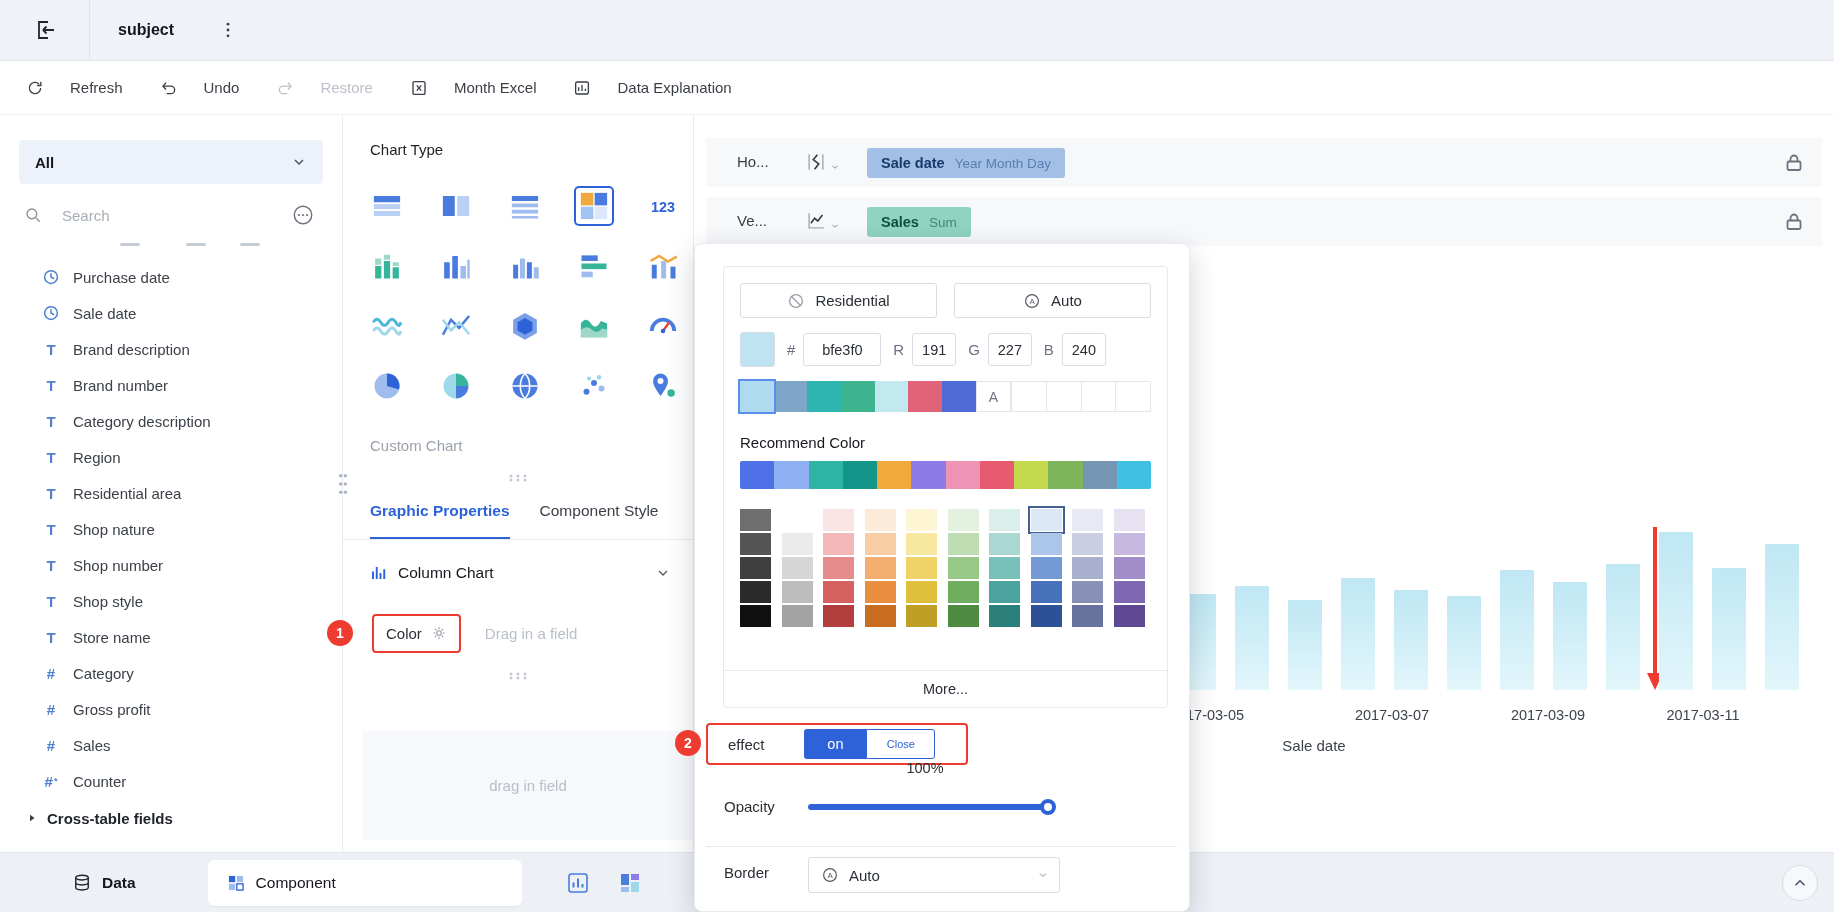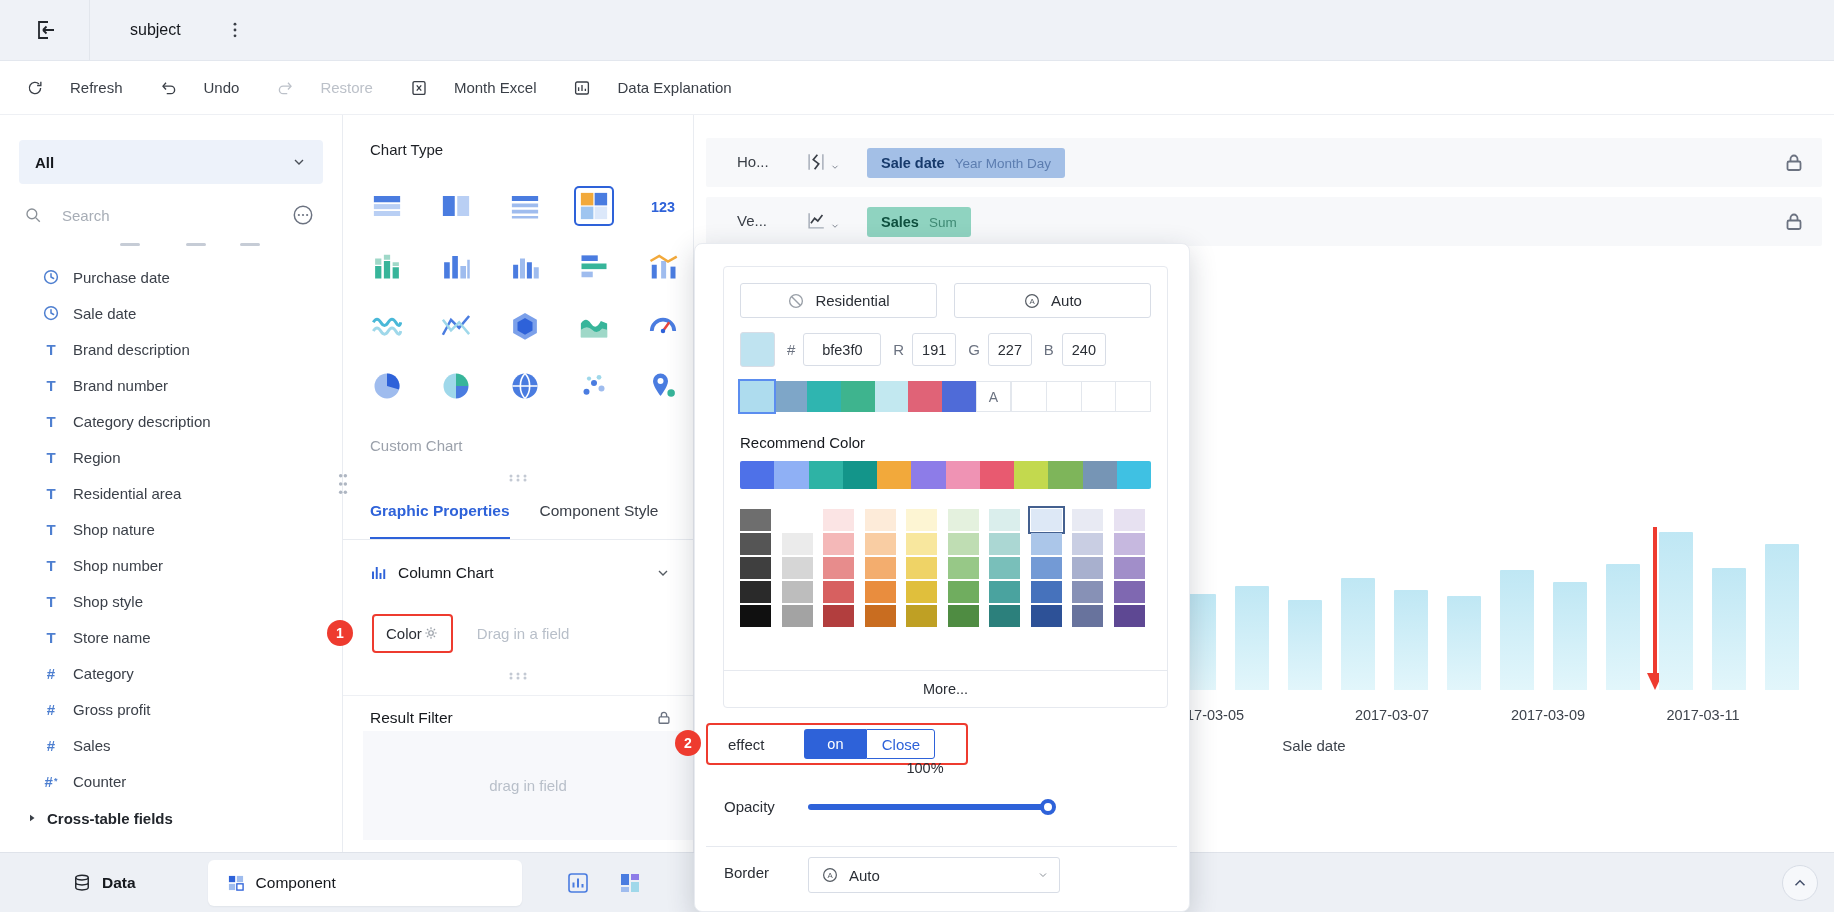--- a/index.html
+++ b/index.html
@@ -13,21 +13,21 @@
   .i18{width:18px;height:18px;display:inline-flex}
   .i20{width:20px;height:20px;display:inline-flex}
   .i22{width:22px;height:22px;display:inline-flex}
   .i24{width:24px;height:24px;display:inline-flex}
 
   
   .topbar { position:absolute; left:0; top:0; width:100%; height:61px; background:#eff2f7;
     border-bottom:1px solid #e3e7ee; display:flex; align-items:center; z-index:5;}
   .back-btn { width:90px; height:100%; display:flex; align-items:center; justify-content:center;
     border-right:1px solid #e2e6ec; cursor:pointer; }
-  .doc-title { margin-left:40px; font-size:16px; font-weight:normal; color:#15181d; }
+  .doc-title { margin-left:28px; font-size:16px; font-weight:bold; color:#15181d; }
   .kebab { margin-left:40px; width:28px; height:28px; display:flex; align-items:center; justify-content:center; cursor:pointer;}
   .toolbar { position:absolute; left:0; top:61px; width:100%; height:54px; background:#fff;
     border-bottom:1px solid #eef0f4; display:flex; align-items:center; padding-left:26px; gap:37px; z-index:5;}
   .tool { display:flex; align-items:center; gap:26px; font-size:15px; color:#3a3f47; cursor:pointer; }
   .tool.disabled { color:#bcc1c9; cursor:default; }
 
   
   .sidebar { position:absolute; left:0; top:115px; width:343px; bottom:60px; background:#fff;
     border-right:1px solid #e9ecf1; overflow:hidden; }
   .all-select { margin:25px 19px 0 19px; height:44px; background:#edf2fa; border-radius:4px;
@@ -67,21 +67,21 @@
   .hdots.d1 { top:358px; } .hdots.d2 { top:556px; }
   .tabs { position:absolute; left:0; top:379px; width:100%; height:46px; display:flex; gap:30px;
     padding-left:27px; border-bottom:1px solid #e8ebf0; }
   .tab { font-size:15.5px; color:#3b4049; padding-top:8px; cursor:pointer; }
   .tab.active { color:#2e62d9; border-bottom:2px solid #2e62d9; font-weight:bold; }
   .kind-row { position:absolute; left:0; top:435px; width:100%; height:46px; display:flex; align-items:center;
     gap:10px; padding:0 22px 0 27px; font-size:15.5px; color:#15181d; cursor:pointer; }
   .kind-row .chev { margin-left:auto; color:#555b63; }
   .color-row { position:absolute; left:0; top:490px; width:100%; height:56px; display:flex; align-items:center;
     padding-left:29px; }
-  .color-box { display:flex; align-items:center; gap:1px; padding:9px 12px; border:2px solid #ee3b2f;
+  .color-box { display:flex; align-items:center; gap:9px; padding:9px 12px; border:2px solid #ee3b2f;
     border-radius:4px; font-size:15px; color:#2a2e35; cursor:pointer; }
   .gear { color:#9aa0a8; }
   .drop-hint { margin-left:24px; font-size:15px; color:#b8bfc9; }
   .result-row { position:absolute; left:0; top:580px; width:100%; height:44px; display:flex; align-items:center;
     padding:0 20px 0 27px; font-size:15.5px; color:#15181d; border-top:1px solid #eef0f4;}
   .result-row .lk { margin-left:auto; color:#6b7280; cursor:pointer;}
   .drop-area { position:absolute; left:20px; right:0; top:616px; height:109px; background:#f7f8fb;
     display:flex; align-items:center; justify-content:center; font-size:15px; color:#b8bfc9; }
 
   
@@ -150,21 +150,21 @@
   .gcell.sel { outline:2px solid #44608f; outline-offset:1px; }
   .more-row { position:absolute; left:0; bottom:0; width:100%; height:37px; border-top:1px solid #e6e9ef;
     display:flex; align-items:center; justify-content:center; font-size:14.5px; color:#2a2e35; cursor:pointer; }
   .effect-row { position:absolute; left:11px; top:479px; width:262px; height:42px; border:2px solid #ee3b2f;
     border-radius:4px; display:flex; align-items:center; padding-left:20px; }
   .ef-label { font-size:15px; color:#2a2e35; }
   .tg { display:flex; margin-left:40px; }
   .tg-on { width:62px; height:30px; background:#2e62d9; color:#fff; border-radius:3px 0 0 3px;
     display:flex; align-items:center; justify-content:center; font-size:14.5px; cursor:pointer; }
   .tg-off { width:69px; height:30px; background:#fff; color:#2e62d9; border:1px solid #2e62d9;
-    border-radius:0 3px 3px 0; display:flex; align-items:center; justify-content:center; font-size:15px; cursor:pointer; }
+    border-radius:0 3px 3px 0; display:flex; align-items:center; justify-content:center; font-size:11px; cursor:pointer; }
   .pct { position:absolute; left:200px; top:516px; width:60px; text-align:center; font-size:14.5px; color:#2a2e35; }
   .op-row { position:absolute; left:0; top:546px; width:100%; height:34px; }
   .op-label { position:absolute; left:29px; top:8px; font-size:15px; color:#2a2e35; }
   .slider { position:absolute; left:113px; top:14px; width:240px; height:6px; border-radius:3px;
     background:#2e62d9; cursor:pointer; }
   .handle { position:absolute; right:-8px; top:-5px; width:16px; height:16px; border-radius:50%;
     background:#fff; border:4.5px solid #2e62d9; }
   .pdivider { position:absolute; left:11px; right:12px; top:602px; border-top:1px solid #e6e9ef; }
   .border-row { position:absolute; left:0; top:612px; width:100%; height:38px; }
   .bd-select { position:absolute; left:113px; top:1px; width:252px; height:36px; border:1px solid #d8dde6;
@@ -566,29 +566,20 @@
     <div class="hdots d2">
         <svg viewBox="0 0 24 10">
           <circle cx="5" cy="3" r="1.5" fill="currentColor"></circle>
           <circle cx="12" cy="3" r="1.5" fill="currentColor"></circle>
           <circle cx="19" cy="3" r="1.5" fill="currentColor"></circle>
           <circle cx="5" cy="7" r="1.5" fill="currentColor"></circle>
           <circle cx="12" cy="7" r="1.5" fill="currentColor"></circle>
           <circle cx="19" cy="7" r="1.5" fill="currentColor"></circle>
         </svg>
       </div>
-    <div class="result-row">
-      <span>Result Filter</span>
-      <span class="i18 lk">
-          <svg viewBox="0 0 24 24">
-            <rect x="5.5" y="10.5" width="13" height="8.5" rx="1.5" fill="none" stroke="currentColor" stroke-width="1.8"></rect>
-            <path d="M8.5 10.5V8a3.5 3.5 0 0 1 7 0v2.5" fill="none" stroke="currentColor" stroke-width="1.8"></path>
-          </svg>
-        </span>
-    </div>
     <div class="drop-area">drag in field</div>
   </section>
 
   <section class="canvas">
     <div class="axis-row r1">
       <span class="ax-label">Ho...</span>
       <span class="ax-ic">
         <span class="i22">
             <svg viewBox="0 0 24 24">
               <path d="M4.5 3.5v17M19.5 3.5v17" stroke="#a6adb8" stroke-width="1.6"></path>

